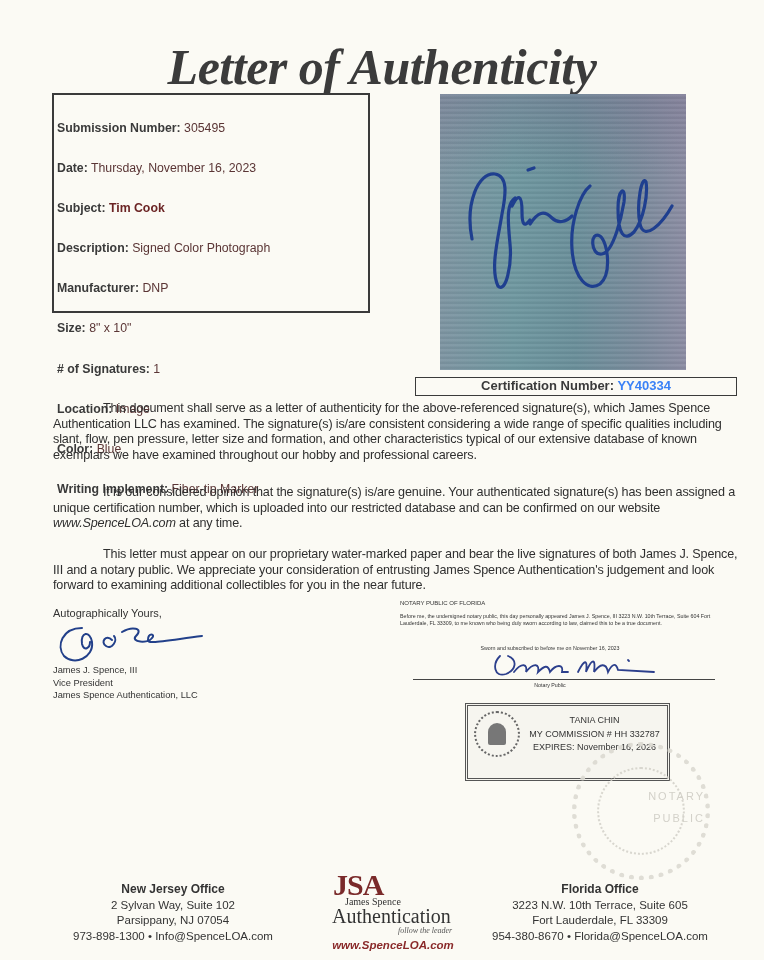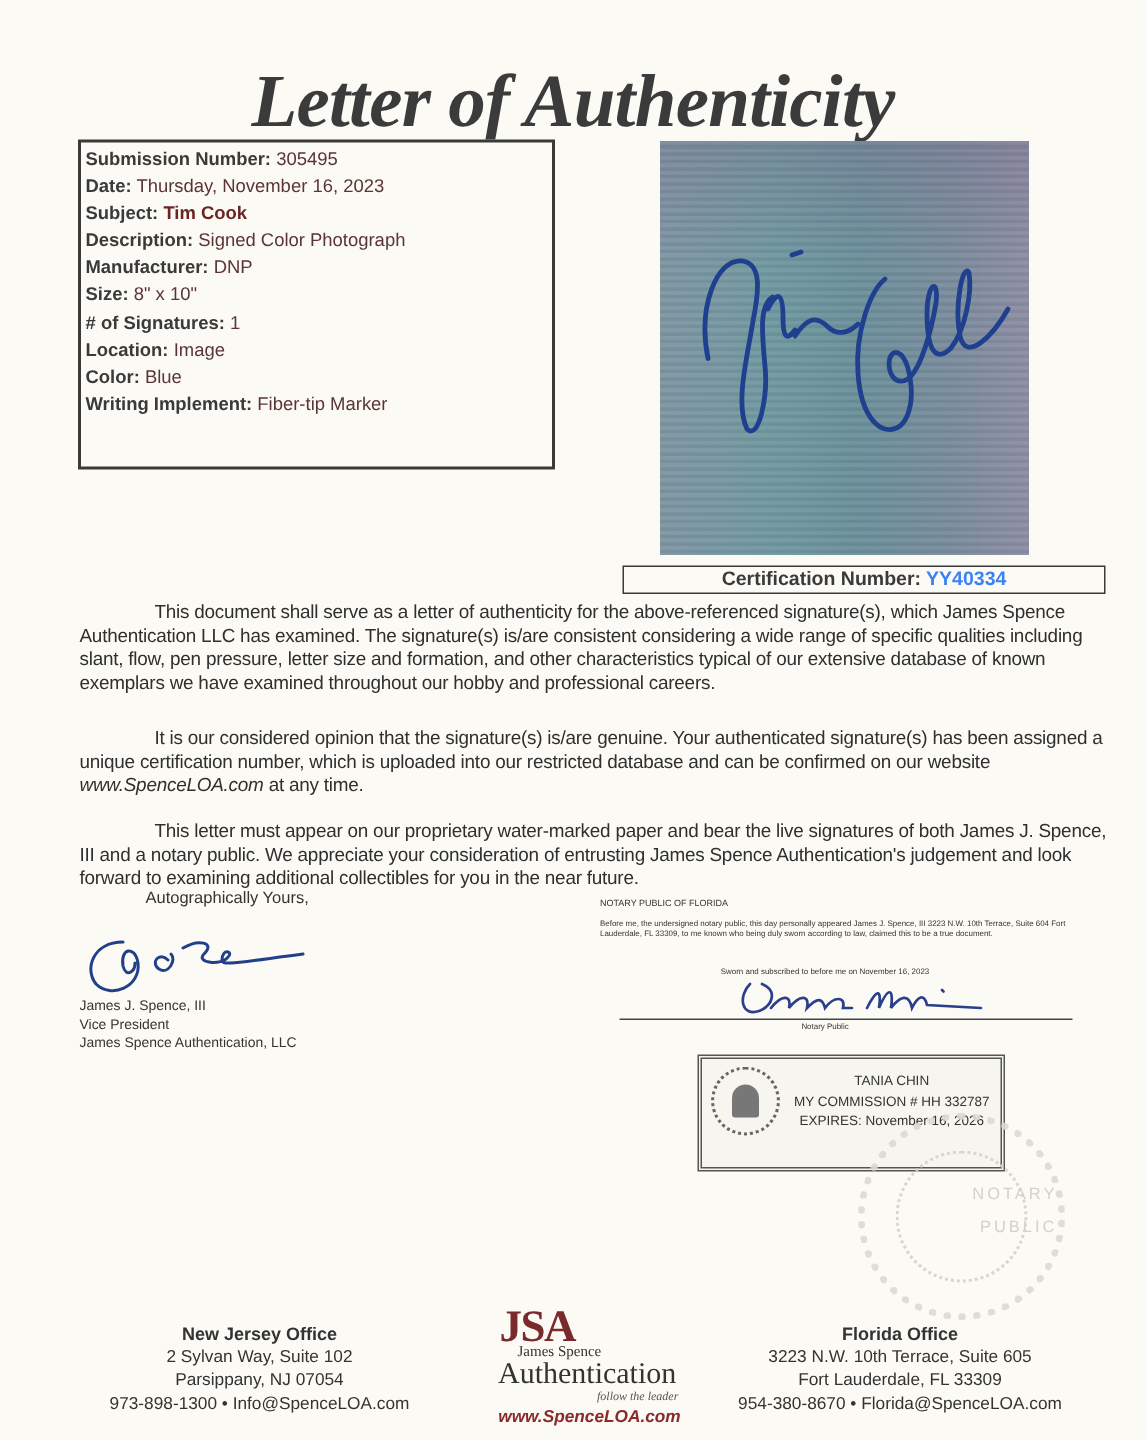--- a/index.html
+++ b/index.html
@@ -13,21 +13,21 @@
   .title {
     left:0; width:764px; top:38px; text-align:center;
     font-family:"Liberation Serif", serif; font-style:italic; font-weight:bold;
     font-size:50px; color:#3b3b3b; letter-spacing:-0.5px;
   }
   .info-box {
     left:52px; top:93px; width:318px; height:220px;
     border:2px solid #3a3a3a; background:#fbfaf4; box-sizing:border-box;
     padding:2px 0 0 3px;
   }
-  .info-row { font-size:12.3px; line-height:18.1px; white-space:nowrap; color:#4a3a3a; }
+  .info-row { font-size:12.3px; line-height:18.1px; white-space:nowrap; color:#4a3a3a;margin-top:22px; }
   .info-row .lbl { font-weight:bold; color:#3a3a3a; }
   .info-row .val { color:#5a3535; }
   .info-row .val.bold { font-weight:bold; color:#6b2424; }
   .photo {
     left:440px; top:94px; width:246px; height:276px;
     background:
       linear-gradient(180deg, rgba(120,110,140,0.35) 0%, rgba(0,0,0,0) 30%),
       linear-gradient(90deg, #7e95a2 0%, #6f98a0 30%, #6a8f9a 55%, #7a8b9c 80%, #8c8da3 100%);
     overflow:hidden;
   }
@@ -40,21 +40,21 @@
     border:1.5px solid #3a3a3a; box-sizing:border-box;
     text-align:center; font-weight:bold; font-size:13px; line-height:16px; color:#3a3a3a;
   }
   .cert-box .num { color:#3b82f6; }
   .para {
     left:53px; width:690px; font-family:"Liberation Sans", sans-serif;
     font-size:12.6px; line-height:15.5px; color:#2f2f2f; letter-spacing:-0.15px;
   }
   .para .indent { display:inline-block; width:50px; }
   .para i { font-style:italic; }
-  .closing { left:53px; top:593px; font-size:11px; color:#333;margin-left:44px; }
+  .closing { left:53px; top:607px; font-size:11px; color:#333; }
   .signer { left:53px; top:664px; font-size:9.3px; line-height:12.6px; color:#333; }
   .notary-head { left:400px; top:600px; font-size:6px; color:#333; }
   .notary-text { left:400px; top:613px; width:320px; font-size:5.3px; line-height:7px; color:#333; }
   .sworn { left:400px; top:645px; width:300px; text-align:center; font-size:5.3px; color:#333; }
   .notary-line { left:413px; top:679px; width:302px; height:0; border-top:1px solid #444; }
   .notary-label { left:400px; top:682px; width:300px; text-align:center; font-size:5.3px; color:#333; }
   .stamp {
     left:465px; top:703px; width:205px; height:78px;
     border:3px double #555; box-sizing:border-box; background:#f6f5ef;
   }

